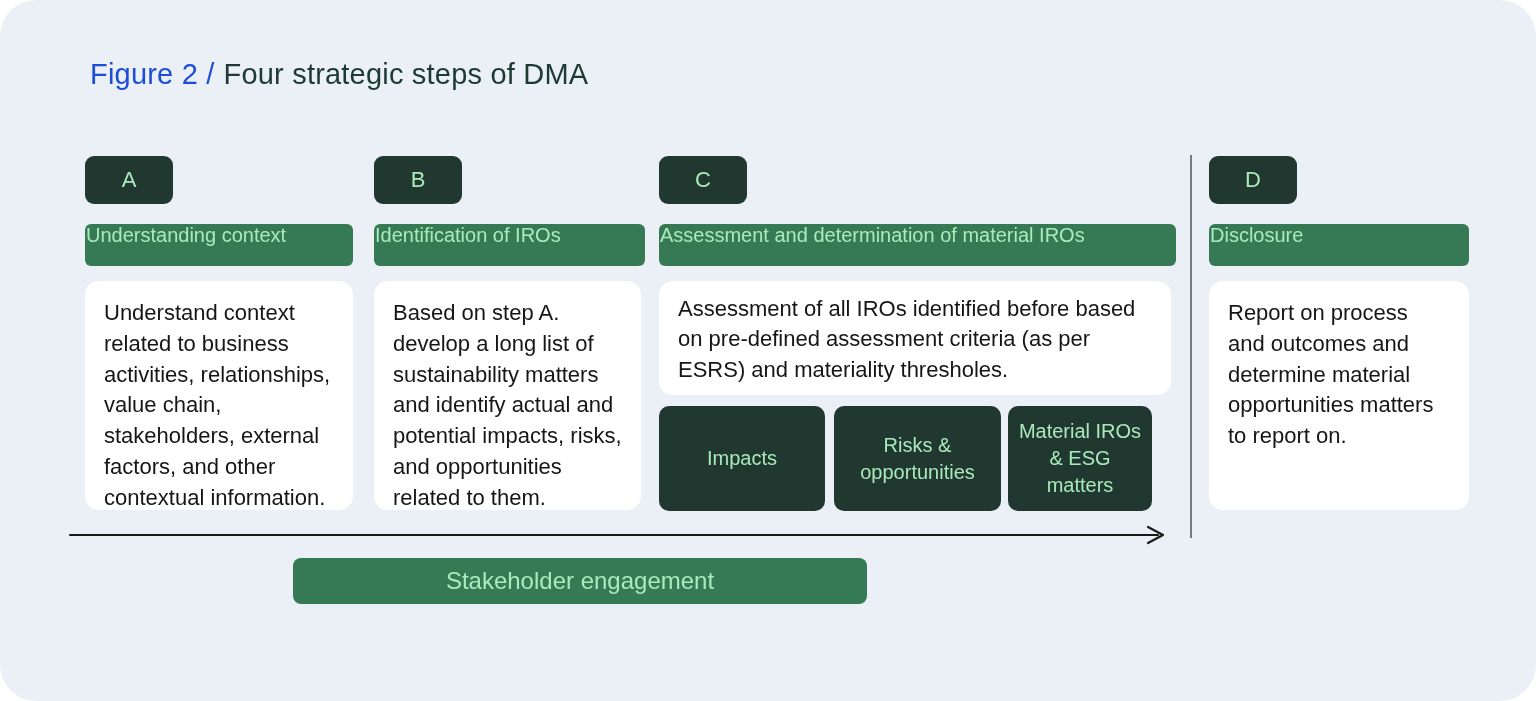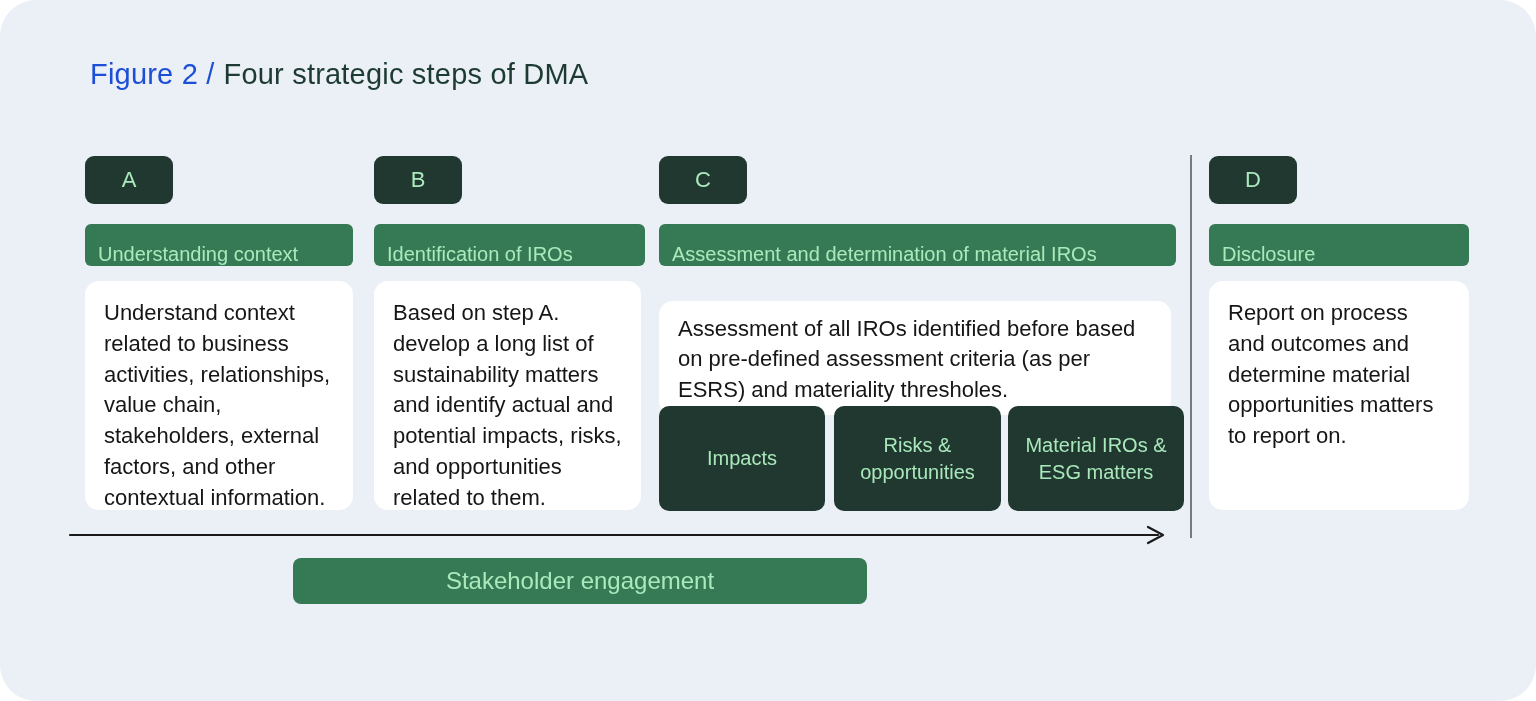--- a/index.html
+++ b/index.html
@@ -24,51 +24,51 @@
   
   .badge {
     position: absolute; top: 156px; width: 88px; height: 48px;
     background: #203830; border-radius: 9px;
     display: flex; align-items: center; justify-content: center;
     color: #abe9bc; font-size: 22px;
   }
   .hdr {
     position: absolute; top: 224px; height: 42px;
     background: #367a55; border-radius: 6px;
-    display: flex; align-items: flex-end;
-    padding: 0 13px;
+    display: flex; align-items: flex-start;
+    padding: 0 1px;
     color: #abe9bc; font-size: 20px; white-space: nowrap; overflow: hidden;
   }
   .card {
     position: absolute; top: 281px;
     background: #ffffff; border-radius: 14px;
     padding: 17px 19px;
     color: #161616; font-size: 22px; line-height: 1.4;
   }
   .badge-a, .hdr-a, .card-a { left: 85px; }
   .badge-b, .hdr-b, .card-b { left: 374px; }
   .badge-c, .hdr-c, .card-c { left: 659px; }
   .badge-d, .hdr-d, .card-d { left: 1209px; }
   .hdr-a, .card-a { width: 268px; }
   .hdr-b { width: 271px; } .card-b { width: 267px; }
   .hdr-c { width: 517px; } .card-c { width: 512px; }
   .hdr-d, .card-d { width: 260px; }
   .card-a, .card-b, .card-d { height: 229px; }
-  .card-c { height: 114px; padding-top: 13px; line-height: 1.38; margin-top: 20px; }
+  .card-c { height: 114px; padding-top: 13px; line-height: 1.38; }
 
   
   .sub-box {
     position: absolute; top: 406px; height: 105px;
     background: #203830; border-radius: 10px;
     display: flex; align-items: center; justify-content: center; text-align: center;
     color: #a9e8bb; font-size: 20px; line-height: 1.35; padding: 8px;
   }
   .sub-1 { left: 659px; width: 166px; }
   .sub-2 { left: 834px; width: 167px; border-radius: 10px; }
-  .sub-3 { left: 1008px; width: 176px; }
+  .sub-3 { left: 1008px; width: 144px; }
 
   
   .divider {
     position: absolute; left: 1190px; top: 155px; width: 2px; height: 383px;
     background: #767b82;
   }
 
   
   .arrow-svg { position: absolute; left: 0; top: 0; pointer-events: none; }
 

